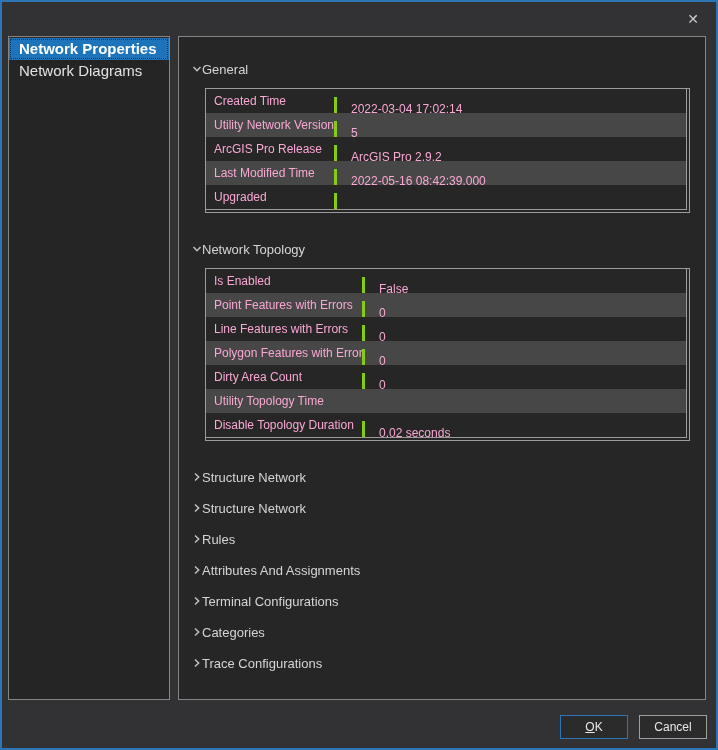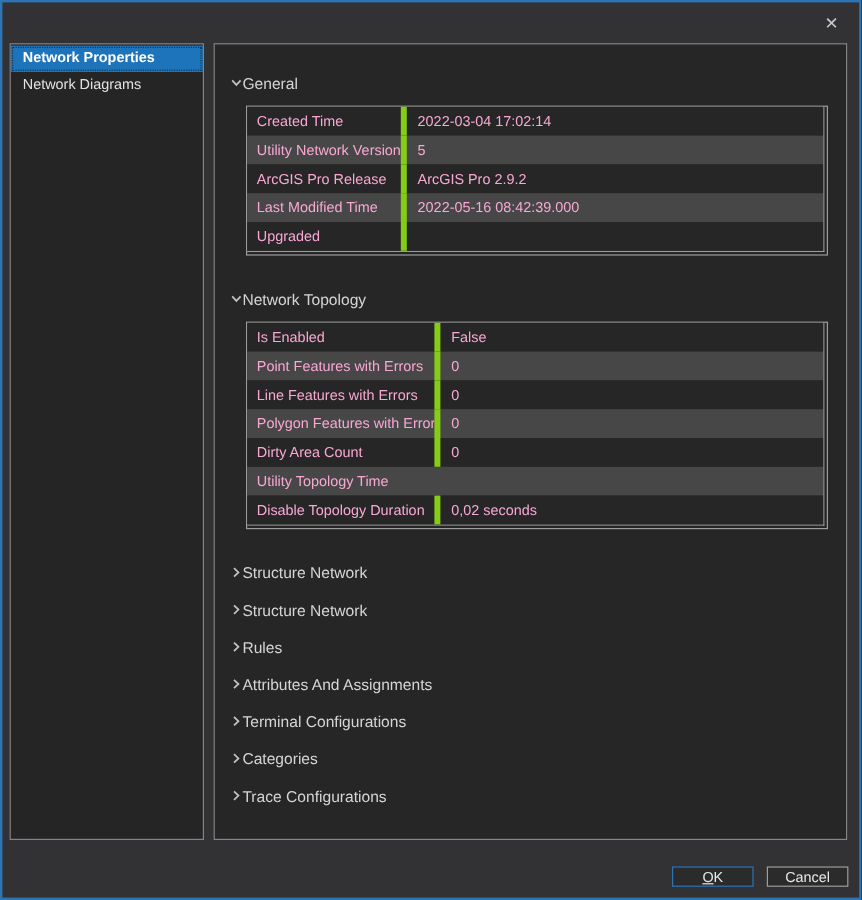--- a/index.html
+++ b/index.html
@@ -23,21 +23,21 @@
     width:22px; text-align:center; cursor:pointer; user-select:none;
   }
 
   
   .sidebar {
     position:absolute; left:6px; top:34px; width:162px; height:664px;
     background:#252526; border:1px solid #848484;
     padding-top:1px;
   }
   .side-item {
-    height:22px; line-height:21px; font-size:12px; color:#e2e2e2;
+    height:22px; line-height:21px; font-size:15px; color:#e2e2e2;
     padding-left:10px; cursor:pointer; position:relative;
   }
   .side-item.selected {
     background:#1d74ba; color:#ffffff; font-weight:bold;
   }
   .side-item.selected::after {
     content:""; position:absolute; inset:1px;
     border:1px dotted #0b3b61;
     pointer-events:none;
   }
@@ -71,31 +71,31 @@
   .rows-box { border-right:1px solid #9c9c9c; border-bottom:1px solid #9c9c9c; }
   .prop-row { display:flex; height:24px; line-height:24px; font-size:12px; color:#f9a8d4; }
   .prop-row:nth-child(odd)  { background:#262626; }
   .prop-row:nth-child(even) { background:#474747; }
   .cell-label {
     width:128px; flex:0 0 auto; padding-left:8px;
     white-space:nowrap; overflow:hidden;
   }
   [data-section="network-topology"] .cell-label { width:156px; }
   .cell-value {
-    flex:1 1 auto; border-left:5px solid #84cc16; padding-left:9px;
-    white-space:nowrap; overflow:hidden;
+    flex:1 1 auto; border-left:3px solid #84cc16; padding-left:14px;
+    white-space:nowrap; overflow:hidden;margin-top:8px;
   }
 
   
   .footer {
     position:absolute; right:9px; bottom:9px;
     display:flex; gap:11px;
   }
   .btn {
-    min-width:68px; height:17px; font-size:12px;
+    min-width:68px; height:24px; font-size:12px;
     font-family:"Liberation Sans","DejaVu Sans",sans-serif;
     color:#e8e8e8; background:#2b2b2c;
     border:1px solid #9e9e9e; cursor:pointer; padding:0 10px;
   }
   .btn.default { border-color:#2e75b5; }
   .btn u { text-decoration:underline; }
 </style>
 </head>
 <body>
 

